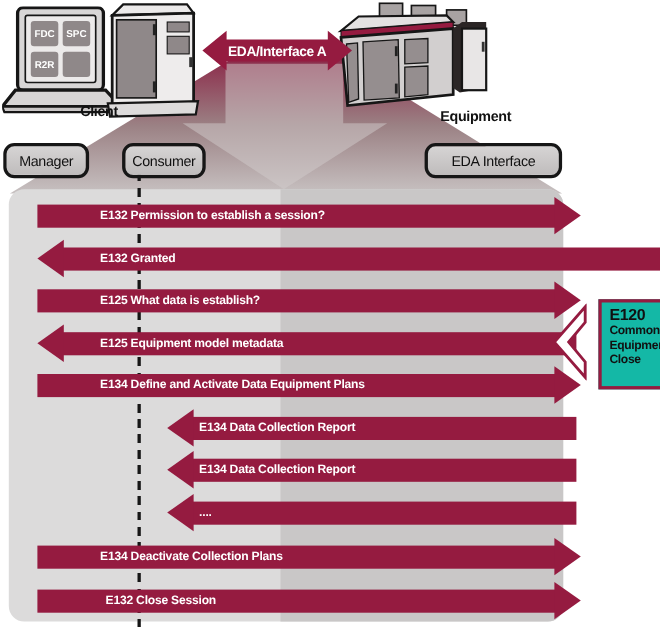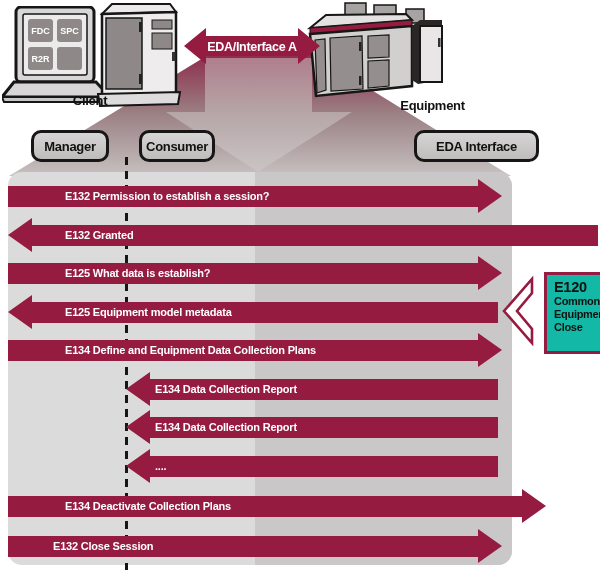--- a/index.html
+++ b/index.html
@@ -18,39 +18,39 @@
   .panel-right{
     position:absolute;left:247px;top:0;width:257px;height:393px;
     background:var(--panel-right);border-radius:0 14px 14px 0;
   }
   
   .lifeline{
     position:absolute;left:125px;top:157px;width:3px;height:413px;z-index:2;
     background:repeating-linear-gradient(180deg,#161616 0 8px,transparent 8px 14px);
   }
   
-  .arrow-row{position:absolute;height:35px;z-index:3;}
+  .arrow-row{position:absolute;height:35px;z-index:3;margin-left:26px;}
   .arrow-row .bar{position:absolute;top:7px;bottom:7px;background:var(--maroon);}
   .arrow-row.dir-right .bar{left:0;right:23px;}
   .arrow-row.dir-left  .bar{left:23px;right:0;}
   .arrow-row .head{position:absolute;top:0;width:0;height:0;
     border-top:17.5px solid transparent;border-bottom:17.5px solid transparent;}
   .arrow-row.dir-right .head{right:0;border-left:24px solid var(--maroon);}
   .arrow-row.dir-left  .head{left:0;border-right:24px solid var(--maroon);}
   .arrow-label{
     position:absolute;top:0;line-height:35px;color:#fff;
     font-size:11px;font-weight:bold;letter-spacing:-0.2px;white-space:nowrap;
   }
   
   .lane-box{
     position:absolute;top:130px;height:26px;z-index:4;
     background:linear-gradient(#d6d4d4,#bfbcbc);
     border:3px solid #161616;border-radius:10px;
     display:flex;align-items:center;justify-content:center;
-    font-size:13px;font-weight:bold;color:#111;letter-spacing:-0.3px;margin-left:28px;
+    font-size:13px;font-weight:normal;color:#111;letter-spacing:-0.3px;
   }
   
   .caption{
     position:absolute;z-index:5;font-size:13px;font-weight:bold;color:#111;
     letter-spacing:-0.3px;
   }
   
   .side-note{
     position:absolute;left:544px;top:272px;width:56px;height:68px;z-index:3;
     background:#14b8a6;border:3px solid var(--maroon);
@@ -103,46 +103,46 @@
         <span class="arrow-label" style="left: 57px;">E125 What data is establish?</span>
       </div>
       <div class="arrow-row dir-left" style="top: 294.5px; left: 8px; width: 490px;">
         <div class="bar"></div>
         <div class="head"></div>
         <span class="arrow-label" style="left: 57px;">E125 Equipment model metadata</span>
       </div>
       <div class="arrow-row dir-right" style="top: 333px; left: 8px; width: 494px;">
         <div class="bar"></div>
         <div class="head"></div>
-        <span class="arrow-label" style="left: 57px;">E134 Define and Equipment Data Collection Plans</span>
+        <span class="arrow-label" style="left: 57px;">E134 Define and Activate Data Equipment Plans</span>
       </div>
       <div class="arrow-row dir-left" style="top: 371.5px; left: 126px; width: 372px;">
         <div class="bar"></div>
         <div class="head"></div>
         <span class="arrow-label" style="left: 29px;">E134 Data Collection Report</span>
       </div>
       <div class="arrow-row dir-left" style="top: 410px; left: 126px; width: 372px;">
         <div class="bar"></div>
         <div class="head"></div>
         <span class="arrow-label" style="left: 29px;">E134 Data Collection Report</span>
       </div>
       <div class="arrow-row dir-left" style="top: 448.5px; left: 126px; width: 372px;">
         <div class="bar"></div>
         <div class="head"></div>
         <span class="arrow-label" style="left: 29px;">....</span>
       </div>
-      <div class="arrow-row dir-right" style="top: 488.5px; left: 8px; width: 494px; padding-left: 44px;">
+      <div class="arrow-row dir-right" style="top: 488.5px; left: 8px; width: 494px;">
         <div class="bar"></div>
         <div class="head"></div>
         <span class="arrow-label" style="left: 57px;">E134 Deactivate Collection Plans</span>
       </div>
       <div class="arrow-row dir-right" style="top: 528.5px; left: 8px; width: 494px;">
         <div class="bar"></div>
         <div class="head"></div>
-        <span class="arrow-label" style="left: 45px;">E132 Close Session</span>
+        <span class="arrow-label" style="left: 62px;">E132 Close Session</span>
       </div>
     </div>
 
   <svg class="side-chevron" width="36" height="70">
     <path d="M4,35 L32,3 L32,17 L17,35 L32,53 L32,67 Z" fill="#ffffff" stroke="#951b40" stroke-width="2.6" stroke-linejoin="miter"></path>
   </svg>
   <div class="side-note">
     <div class="code">E120</div>
     <div class="line">Common</div>
     <div class="line">Equipment</div>

